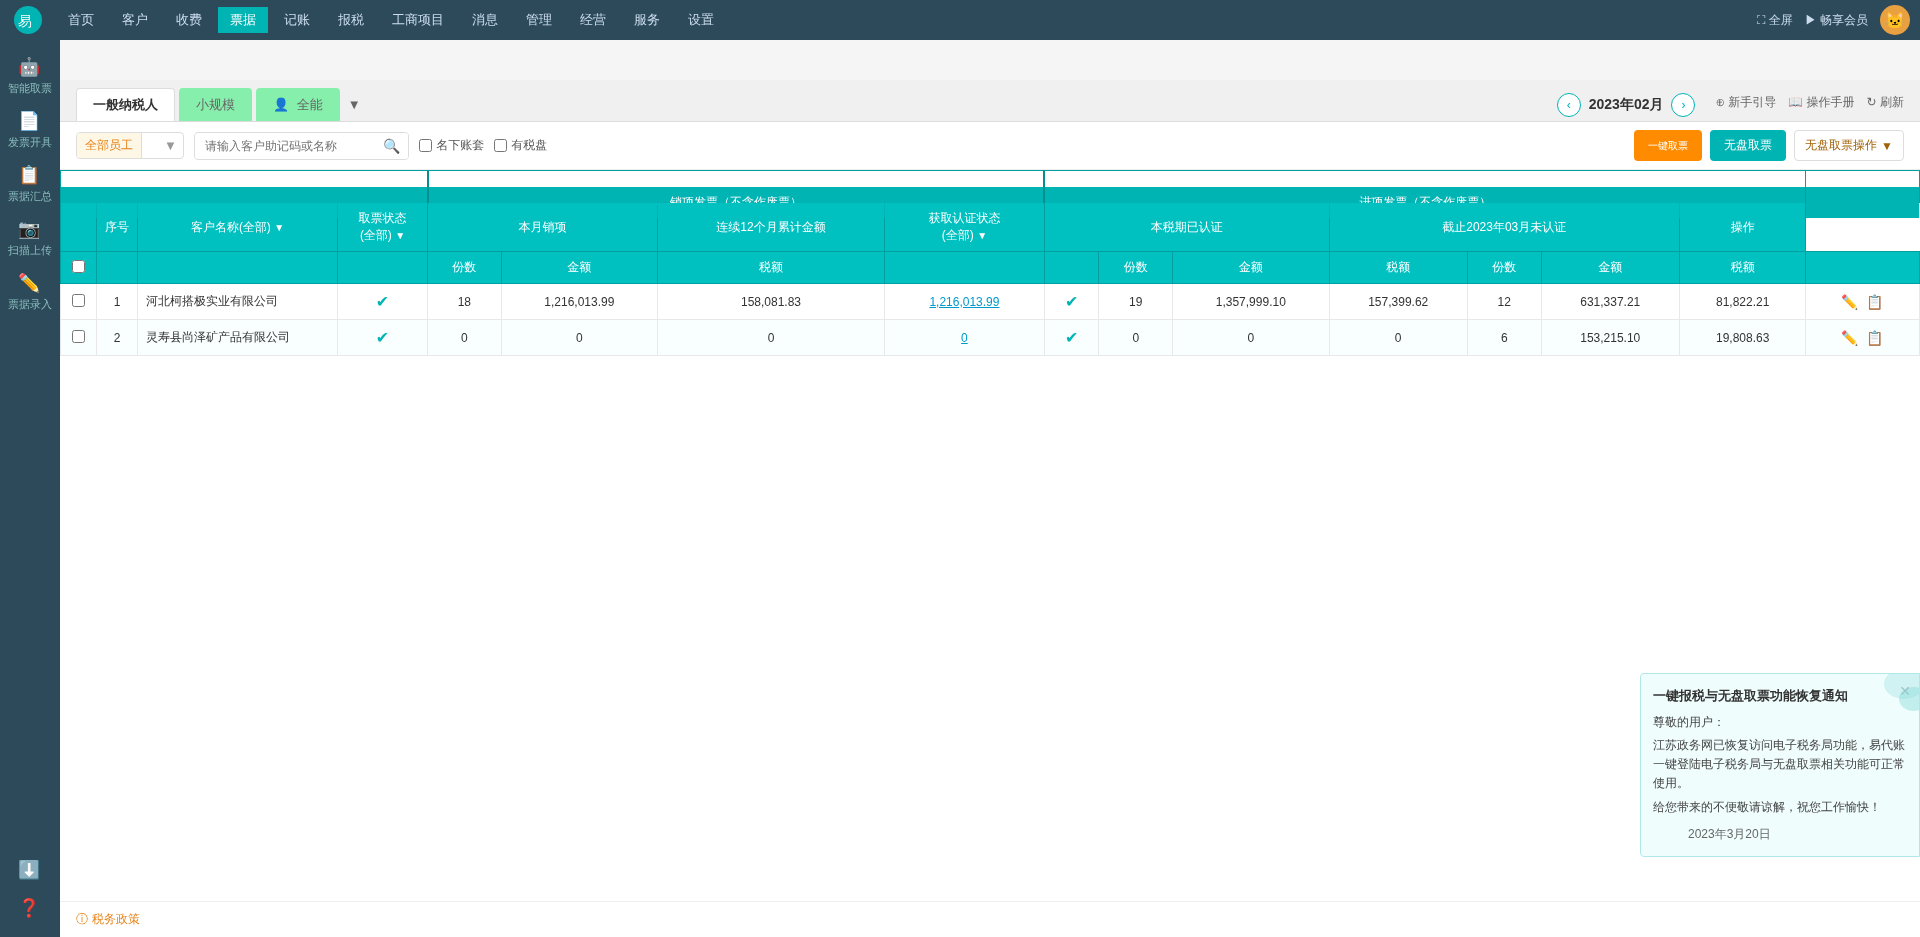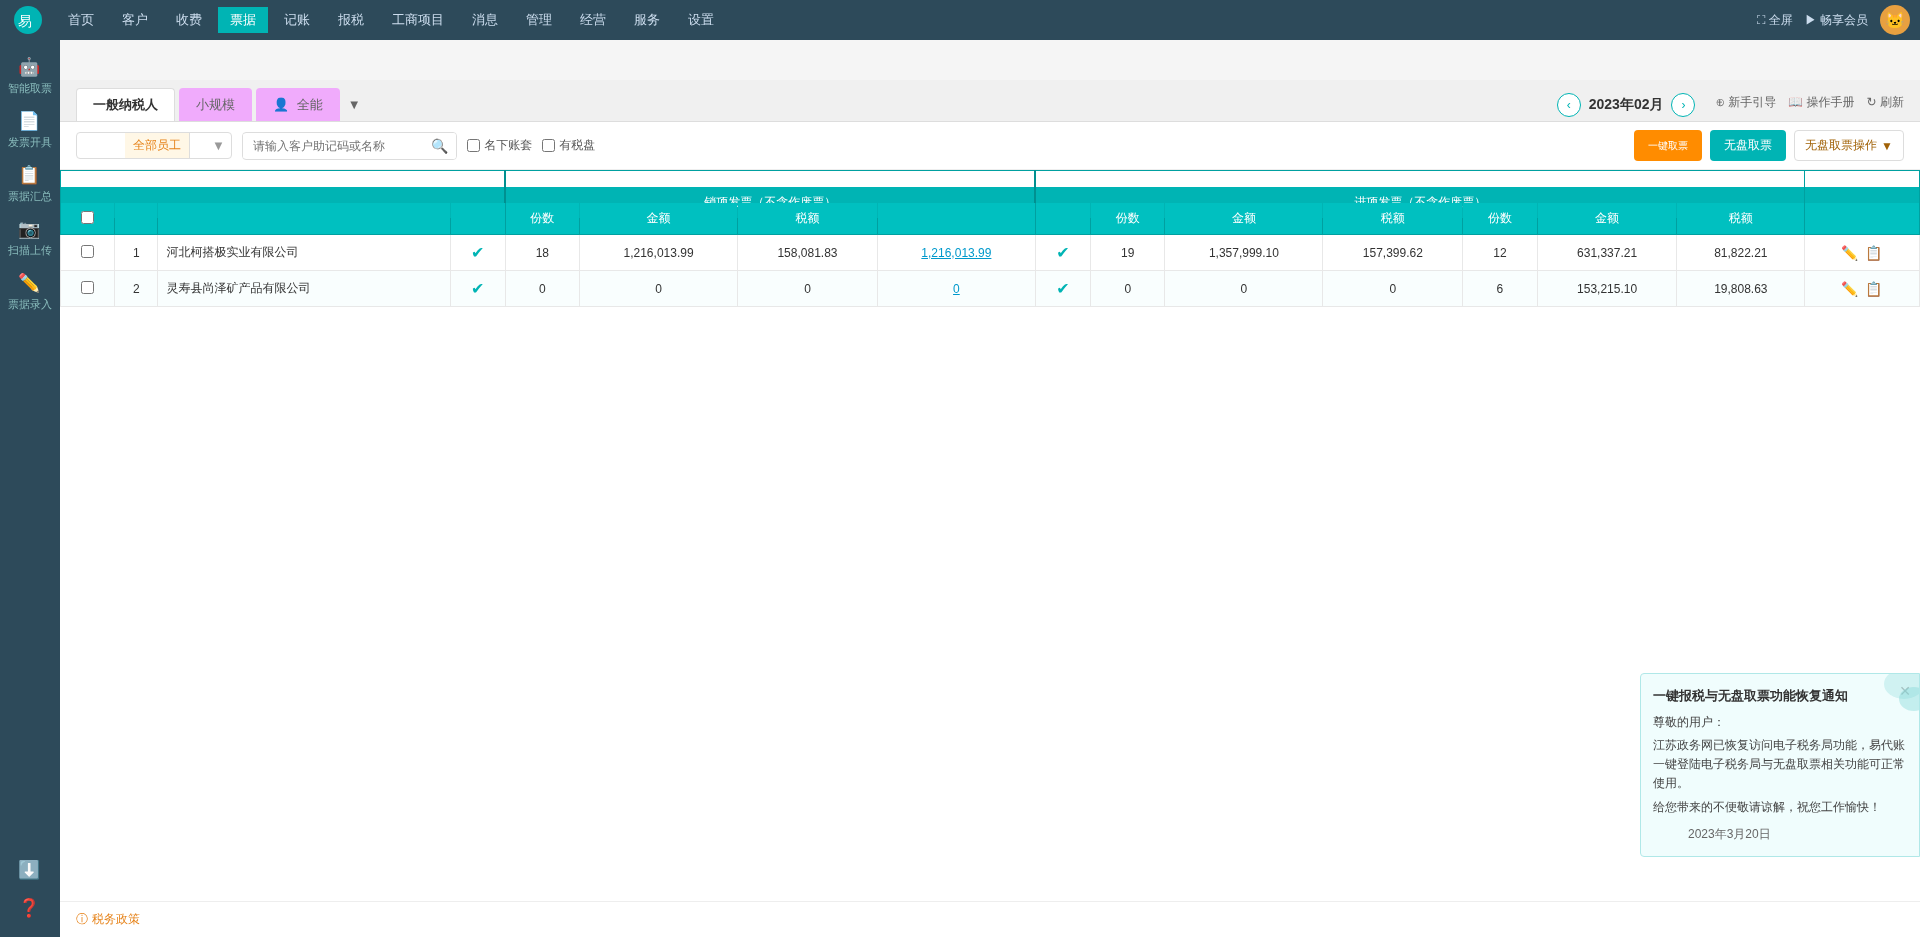--- a/index.html
+++ b/index.html
@@ -115,21 +115,21 @@
     }
     .tab {
       padding: 7px 16px;
       cursor: pointer;
       font-size: 13px;
       color: #666;
       border: 1px solid transparent;
       border-bottom: none;
       border-radius: 4px 4px 0 0;
       margin-right: 4px;
-      background: #f0abfc;
+      background: #86efac;
     }
     .tab.active {
       background: #fff;
       color: #333;
       border-color: #ddd;
       border-bottom-color: #fff;
       font-weight: bold;
     }
     .tab .tab-icon { margin-right: 4px; }
     .tab-extra {
@@ -170,21 +170,20 @@
       background: #fff;
       border-bottom: 1px solid #eee;
     }
     .employee-select {
       display: flex;
       align-items: center;
       border: 1px solid #ddd;
       border-radius: 4px;
       overflow: hidden;
       background: #fff;
-      padding-left: 48px;
     }
     .employee-label {
       background: #fff7e6;
       padding: 4px 8px;
       font-size: 12px;
       color: #e6831a;
       border-right: 1px solid #ddd;
       white-space: nowrap;
     }
     .employee-value {
@@ -510,20 +509,37 @@
     <table>
       <thead>
 
         <tr class="group-header-row">
           <th colspan="4" style="background:#00b4b4; border-right: 2px solid #009090;"></th>
           <th colspan="4" style="background:#00b4b4; border-right: 2px solid #009090;">销项发票（不含作废票）</th>
           <th colspan="7" style="background:#00b4b4;">进项发票（不含作废票）</th>
           <th style="background:#00b4b4;"></th>
         </tr>
 
+        <tr class="sub-group-header">
+          <th style="width:36px;"></th>
+          <th style="width:36px;">序号</th>
+          <th style="width:200px;">客户名称(全部) <span style="font-size:10px;">▼</span></th>
+          <th style="width:90px;">取票状态<br>(全部) <span style="font-size:10px;">▼</span></th>
+
+          <th colspan="2">本月销项</th>
+          <th>连续12个月累计金额</th>
+
+          <th>获取认证状态<br>(全部) <span style="font-size:10px;">▼</span></th>
+
+          <th colspan="3">本税期已认证</th>
+
+          <th colspan="3">截止2023年03月未认证</th>
+
+          <th>操作</th>
+        </tr>
 
         <tr class="sub-group-header">
           <th><input type="checkbox" style=""></th>
           <th></th>
           <th></th>
           <th></th>
           <th>份数</th>
           <th>金额</th>
           <th>税额</th>
           <th></th>

